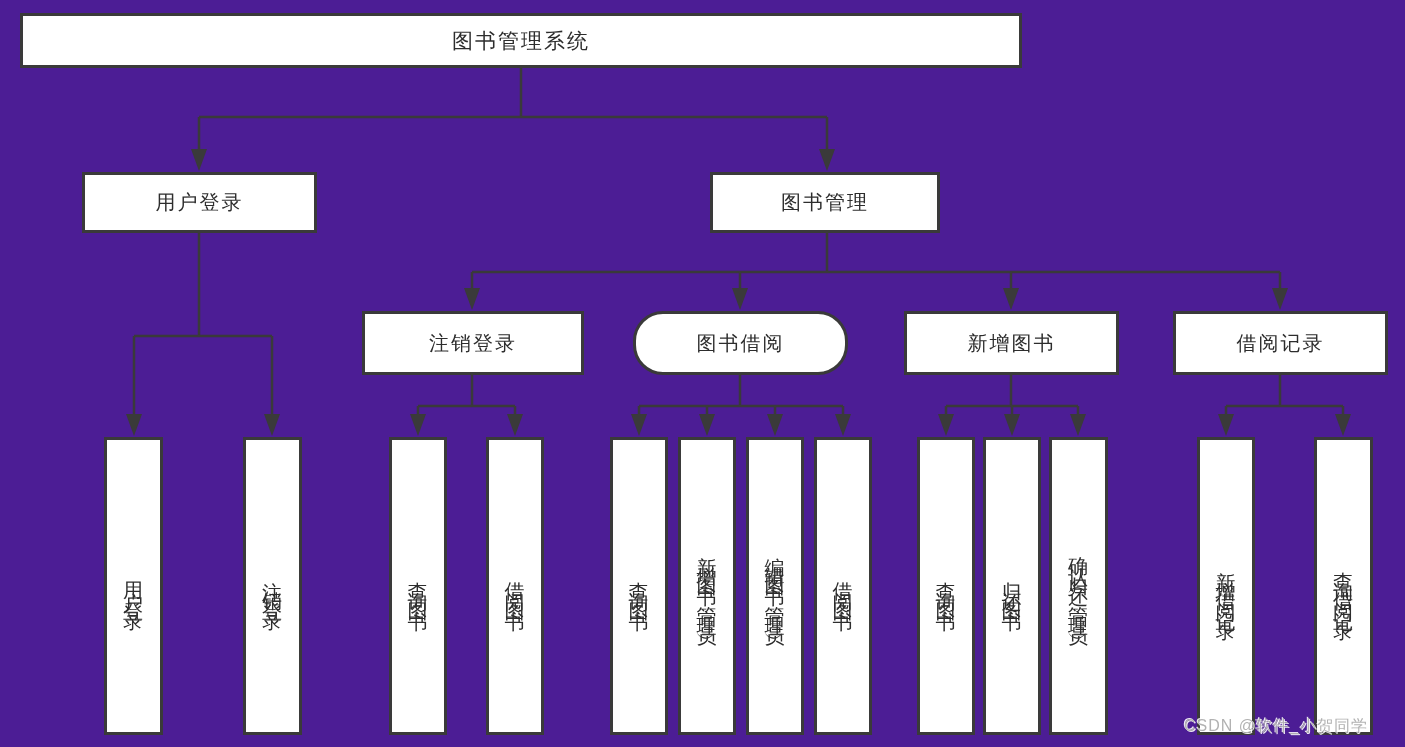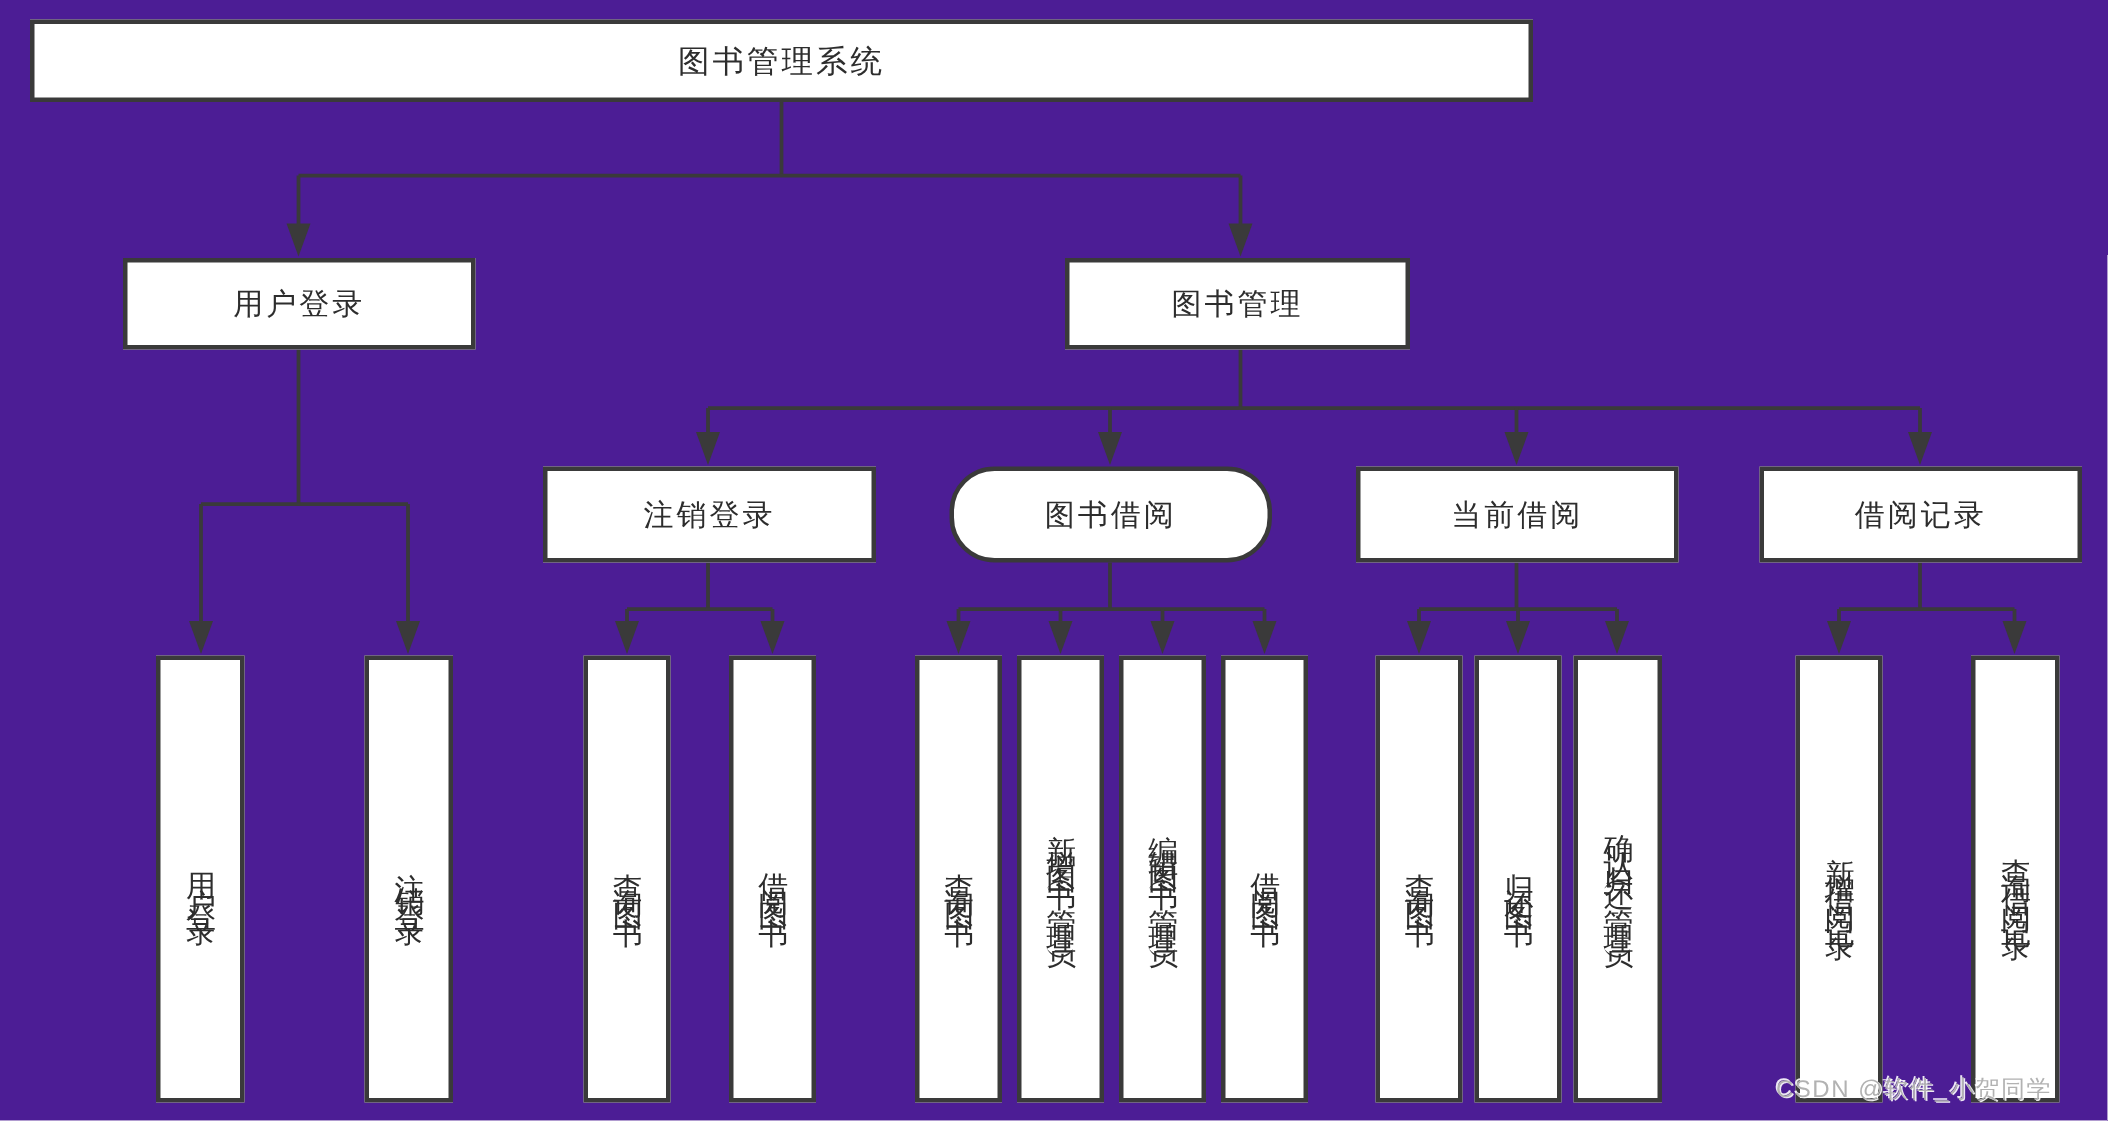--- a/index.html
+++ b/index.html
@@ -121,21 +121,21 @@
     </g>
   </svg>
 
   <div class="box" style="left:20px; top:13px; width:1002px; height:55px; font-size:21px;">图书管理系统</div>
 
   <div class="box" style="left:82px; top:172px; width:235px; height:61px;">用户登录</div>
   <div class="box" style="left:710px; top:172px; width:230px; height:61px;">图书管理</div>
 
   <div class="box" style="left:362px; top:311px; width:222px; height:64px;">注销登录</div>
   <div class="box" style="left:633px; top:311px; width:215px; height:64px;border-radius:30px;">图书借阅</div>
-  <div class="box" style="left:904px; top:311px; width:215px; height:64px;">当前借阅</div>
+  <div class="box" style="left:904px; top:311px; width:215px; height:64px;">新增图书</div>
   <div class="box" style="left:1173px; top:311px; width:215px; height:64px;">借阅记录</div>
 
   <div class="box vbox" style="left:104px; top:437px; width:59px; height:298px;">用户登录</div>
   <div class="box vbox" style="left:243px; top:437px; width:59px; height:298px;">注销登录</div>
 
   <div class="box vbox" style="left:389px; top:437px; width:58px; height:298px;">查询图书</div>
   <div class="box vbox" style="left:486px; top:437px; width:58px; height:298px;">借阅图书</div>
 
   <div class="box vbox" style="left:610px; top:437px; width:58px; height:298px;">查询图书</div>
   <div class="box vbox" style="left:678px; top:437px; width:58px; height:298px;">新增图书（管理员）</div>

